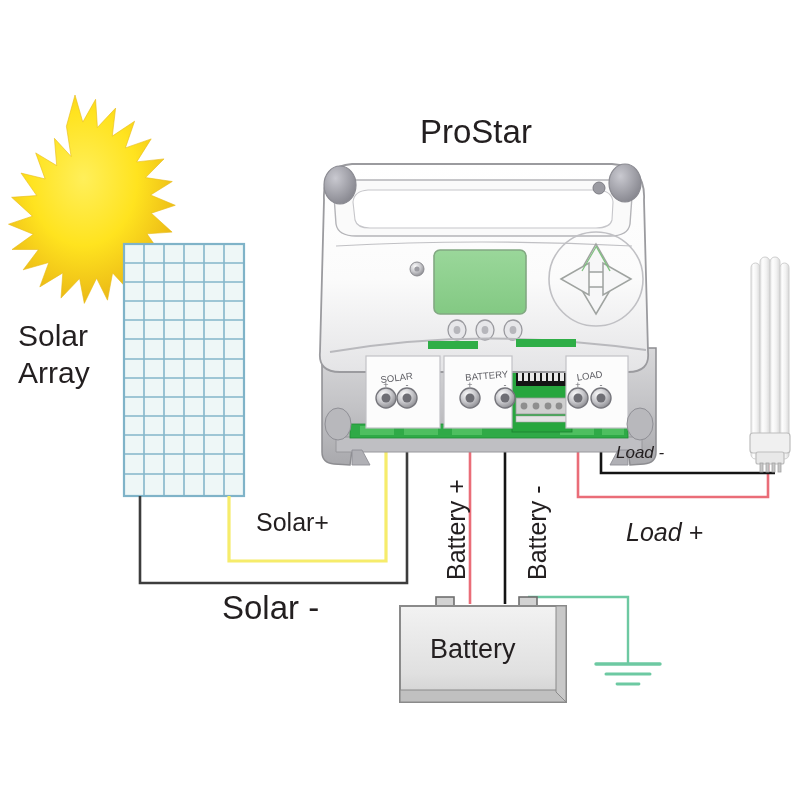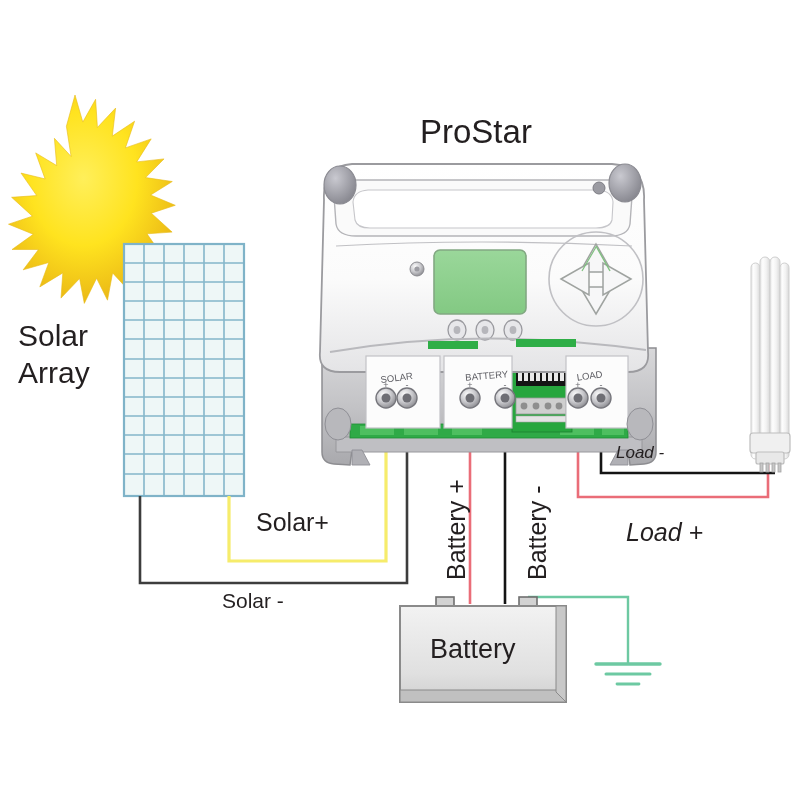--- a/index.html
+++ b/index.html
@@ -25,21 +25,21 @@
   .lbl {
     position: absolute;
     color: #231f20;
     font-family: "Liberation Sans", sans-serif;
     white-space: pre;
     user-select: none;
   }
   #label-prostar     { left: 420px; top: 113px; font-size: 33px; }
   #label-solar-array { left: 18px;  top: 317px; font-size: 30px; line-height: 37px; }
   #label-solar-plus  { left: 256px; top: 508px; font-size: 25px; }
-  #label-solar-minus { left: 222px; top: 589px; font-size: 21px; }
+  #label-solar-minus { left: 222px; top: 589px; font-size: 33px; }
   #label-battery-box { left: 430px; top: 634px; font-size: 27px; }
   #label-load-minus  { left: 616px; top: 443px; font-size: 17px; font-style: italic; }
   #label-load-plus   { left: 626px; top: 518px; font-size: 25px; font-style: italic; }
   .vlbl {
     position: absolute;
     font-size: 25px;
     transform-origin: 0 0;
     transform: rotate(-90deg);
   }
   #label-battery-plus  { left: 442px; top: 580px; }

